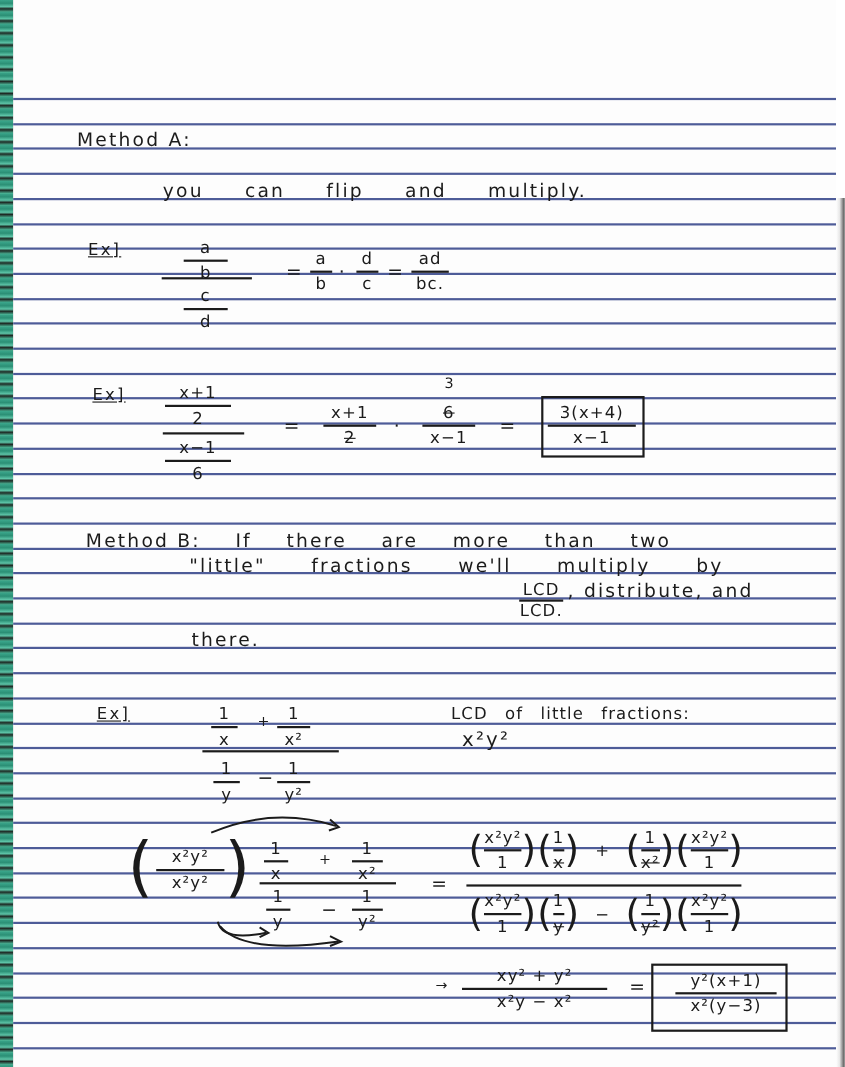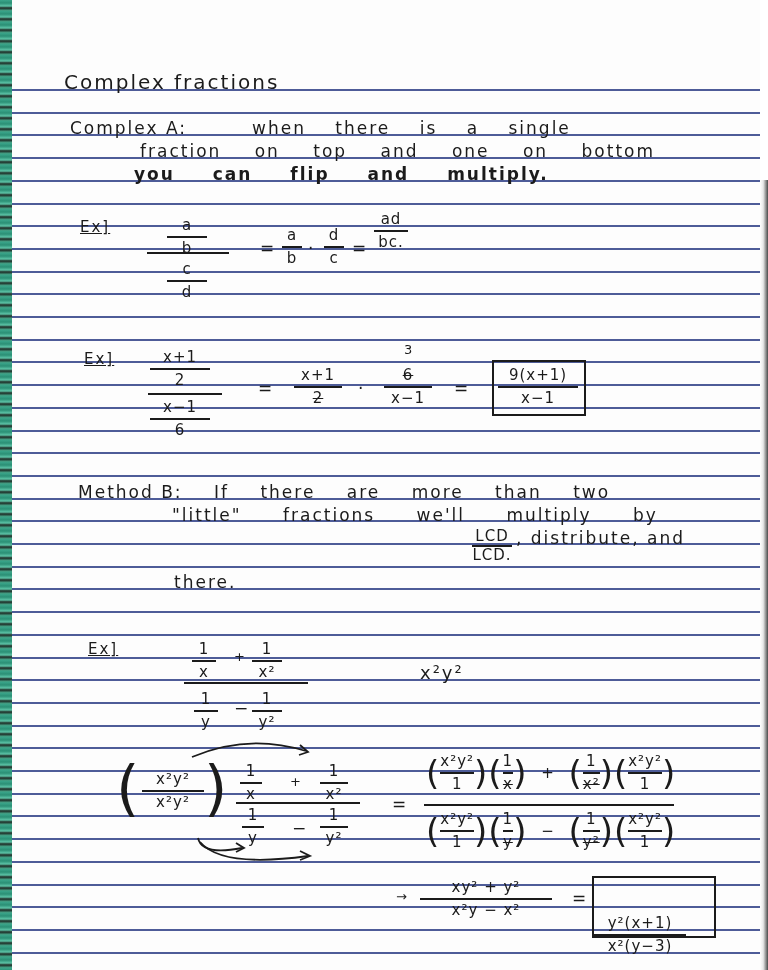--- a/index.html
+++ b/index.html
@@ -86,26 +86,23 @@
     <div class="rule" style="top: 270.6px;"></div>
     <div class="rule" style="top: 247.9px;"></div>
     <div class="rule" style="top: 225.2px;"></div>
     <div class="rule" style="top: 202.5px;"></div>
     <div class="rule" style="top: 179.8px;"></div>
     <div class="rule" style="top: 157.1px;"></div>
     <div class="rule" style="top: 134.4px;"></div>
     <div class="rule" style="top: 111.7px;"></div>
     <div class="rule" style="top: 89px;"></div>
 
-  <div class="hw title" style="left:52px; top:72px;">Complex fractions</div>
-
-  <div class="hw" style="left:58px; top:120px;">Complex A:</div>
-  <div class="hw" style="left:240px; top:120px; word-spacing:22px;">when there is a single</div>
-  <div class="hw" style="left:128px; top:143px; word-spacing:26px;">fraction on top and one on bottom</div>
-  <div class="hw" style="left:122px; top:166px; word-spacing:30px;font-weight:bold;">you can flip and multiply.</div>
+
+  <div class="hw" style="left:58px; top:120px;">Method A:</div>
+  <div class="hw" style="left:136px; top:166px; word-spacing:30px;">you can flip and multiply.</div>
 
   <div class="hw ex" style="left:68px; top:220px;">Ex]</div>
   <div class="frac" style="left:155px; top:218px; width:40px;">
     <span class="num">a</span>
       <span class="bar"></span>
       <span class="den">b</span>
   </div>
   <div class="bigbar" style="left:135px; top:252px; width:82px;"></div>
   <div class="frac" style="left:155px; top:262px; width:40px;">
     <span class="num">c</span>
@@ -118,21 +115,21 @@
       <span class="bar"></span>
       <span class="den">b</span>
   </div>
   <div class="hw" style="left:296px; top:240px;">·</div>
   <div class="frac" style="left:312px; top:228px; width:20px;">
     <span class="num">d</span>
       <span class="bar"></span>
       <span class="den">c</span>
   </div>
   <div class="hw" style="left:340px; top:240px;">=</div>
-  <div class="frac" style="left:362px; top:212px; width:34px;">
+  <div class="frac" style="left:362px; top:228px; width:34px;">
     <span class="num">ad</span>
       <span class="bar"></span>
       <span class="den sm">bc.</span>
   </div>
 
   <div class="hw ex" style="left:72px; top:352px;">Ex]</div>
   <div class="frac" style="left:138px; top:350px; width:60px;">
     <span class="num">x+1</span>
       <span class="bar"></span>
       <span class="den">2</span>
@@ -152,21 +149,21 @@
   <div class="hw" style="left:346px; top:380px;">·</div>
   <div class="hw sm" style="left:392px; top:343px;">3</div>
   <div class="frac" style="left:372px; top:368px; width:48px;">
     <span class="num" style="text-decoration:line-through;">6</span>
       <span class="bar"></span>
       <span class="den">x−1</span>
   </div>
   <div class="hw" style="left:442px; top:380px;">=</div>
   <div class="boxed" style="left:480px; top:360px; width:90px; height:52px;">
     <div class="frac" style="left:4px; top:6px; width:80px;">
-      <span class="num">9(x+1)</span>
+      <span class="num">3(x+4)</span>
         <span class="bar"></span>
         <span class="den">x−1</span>
     </div>
   </div>
 
   <div class="hw" style="left:66px; top:484px;">Method B:</div>
   <div class="hw" style="left:202px; top:484px; word-spacing:24px;">If there are more than two</div>
   <div class="hw" style="left:160px; top:507px; word-spacing:34px;">"little" fractions we'll multiply by</div>
   <div class="frac" style="left:460px; top:529px; width:40px;">
     <span class="num sm">LCD</span>
@@ -193,20 +190,21 @@
     <span class="num">1</span>
       <span class="bar"></span>
       <span class="den">y</span>
   </div>
   <div class="hw" style="left:222px; top:700px;">−</div>
   <div class="frac" style="left:240px; top:692px; width:30px;">
     <span class="num">1</span>
       <span class="bar"></span>
       <span class="den">y²</span>
   </div>
+  <div class="hw sm" style="left:398px; top:642px; font-size:15px; word-spacing:10px;">LCD of little fractions:</div>
   <div class="hw" style="left:408px; top:664px; font-size:18px;">x²y²</div>
 
   <svg class="arrow" style="left:176px; top:737px;" width="130" height="26">
     <path d="M4 20 Q60 -4 118 14" stroke="#1b1b1b" stroke-width="1.8" fill="none"></path>
     <path d="M112 8 L120 15 L111 18" stroke="#1b1b1b" stroke-width="1.8" fill="none"></path>
   </svg>
   <div class="paren" style="left:104px; top:758px;">(</div>
   <div class="frac" style="left:130px; top:772px; width:62px;">
     <span class="num">x²y²</span>
       <span class="bar"></span>
@@ -289,20 +287,20 @@
   </div>
 
   <div class="hw sm" style="left:384px; top:890px;">→</div>
   <div class="frac" style="left:408px; top:880px; width:132px;justify-content:space-between;">
     <span class="num">xy² + y²</span>
       <span class="bar"></span>
       <span class="den">x²y − x²</span>
   </div>
   <div class="hw" style="left:560px; top:890px;">=</div>
   <div class="boxed" style="left:580px; top:876px; width:120px; height:58px;">
-    <div class="frac" style="left:0; top:6px; width:92px;margin-top:32px;">
+    <div class="frac" style="left:20px; top:6px; width:92px;">
       <span class="num">y²(x+1)</span>
         <span class="bar"></span>
         <span class="den">x²(y−3)</span>
     </div>
   </div>
 </div>
 <div class="edge-right"></div>
 
 </body></html>

